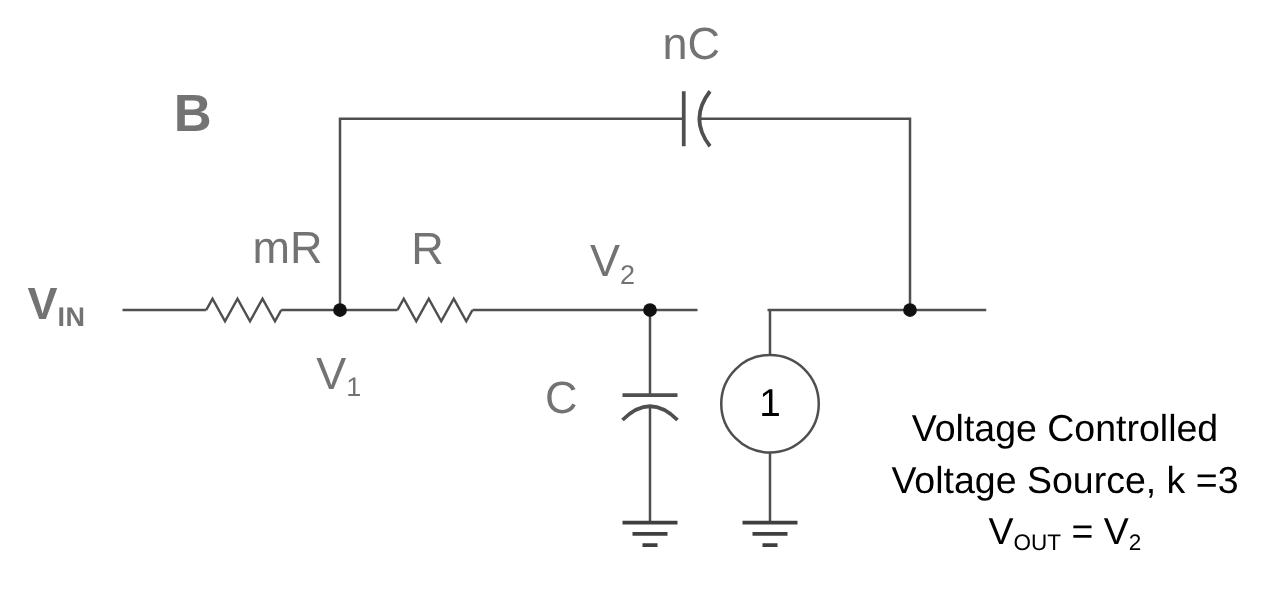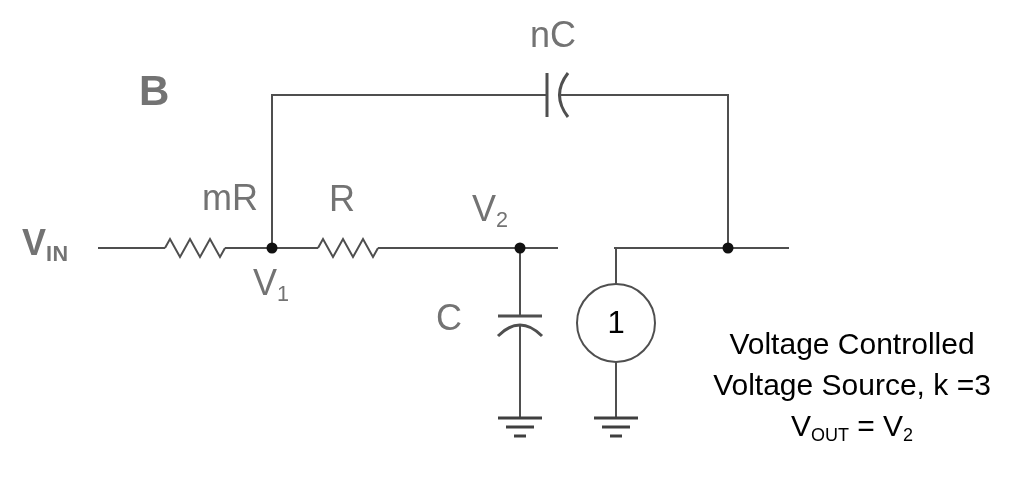--- a/index.html
+++ b/index.html
@@ -149,21 +149,21 @@
   </div>
 
   <div class="lbl" style="left:22px; top:225px;font-weight:bold;">
     <span>V</span><sub>IN</sub>
   </div>
 
   <div class="lbl" style="left:163px; top:180px;margin-left:39px;">
     <span>mR</span>
   </div>
 
-  <div class="lbl" style="left:253px; top:265px;">
+  <div class="lbl" style="left:253px; top:281px;">
     <span>V</span><sub>1</sub>
   </div>
 
   <div class="lbl" style="left:329px; top:181px;">
     <span>R</span>
   </div>
 
   <div class="lbl" style="left:472px; top:191px;">
     <span>V</span><sub>2</sub>
   </div>

